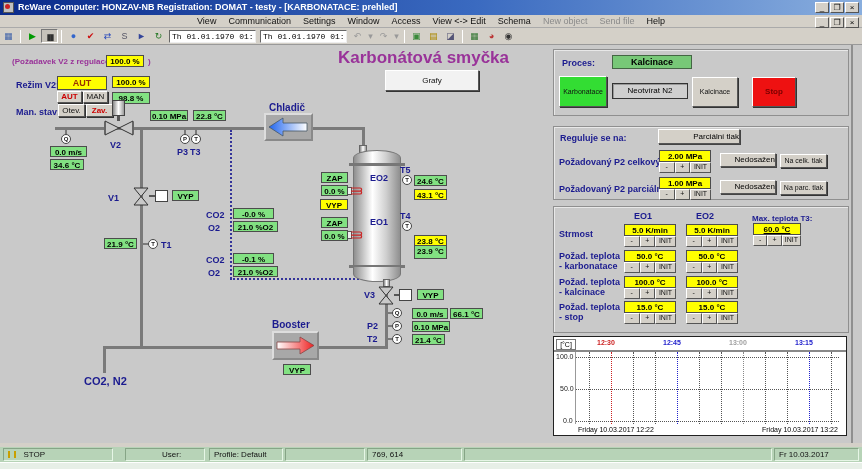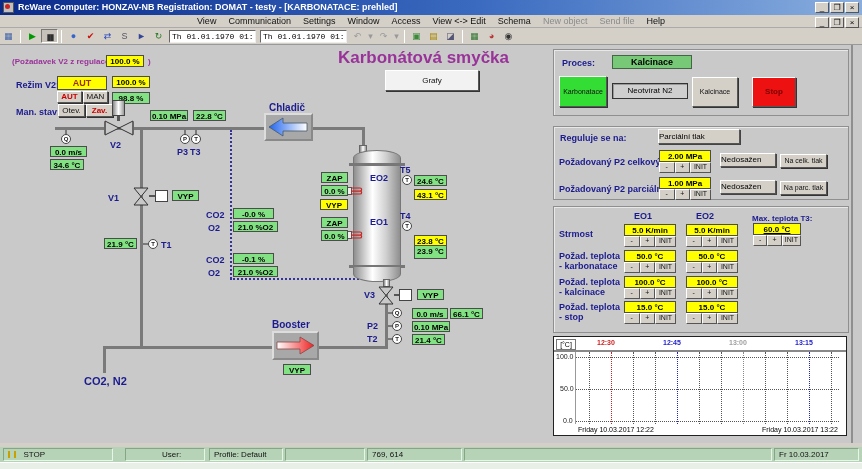--- a/index.html
+++ b/index.html
@@ -44,21 +44,21 @@
   .doth { border-top:2px dotted #333399; }
   .panel { border:1px solid #8f8f8f; box-shadow:inset 1px 1px 0 #e8e8e8; background:#c9c9c9; }
 
   .spinval { width:52px; height:12px; }
   .spinrow { width:52px; height:11px; display:flex; }
   .spinbtn { flex:1; background:#d4d0c8; border:1px solid; border-color:#fff #555 #555 #fff;
     font-size:7px; line-height:8px; text-align:center; color:#111; }
   .spinbtn.init { flex:1.4; }
 
   .display { background:#d4d0c8; border:1px solid; border-color:#fff #555 #555 #fff;
-    box-shadow:1px 1px 0 #444; text-align:left; font-size:8px; color:#000; }
+    box-shadow:1px 1px 0 #444; text-align:right; font-size:8px; color:#000; }
 
   
   .chartbox { left:553px; top:336px; width:294px; height:100px; background:#fff; border:1px solid #222; }
   .gridv { position:absolute; top:0; bottom:0; border-left:1px dotted #555; }
   .gridv.red { border-left:1px dotted #cc2222; }
   .gridv.blue { border-left:1px dotted #2222cc; }
   .gridv.gray { border-left:1px dotted #888; }
   .gridh { position:absolute; left:0; right:0; border-top:1px dotted #555; }
   .tick { position:absolute; top:2px; font-size:7px; font-weight:bold; }
   .tick.red { color:#cc2222; } .tick.blue { color:#2222cc; } .tick.gray { color:#a0a0a0; }

